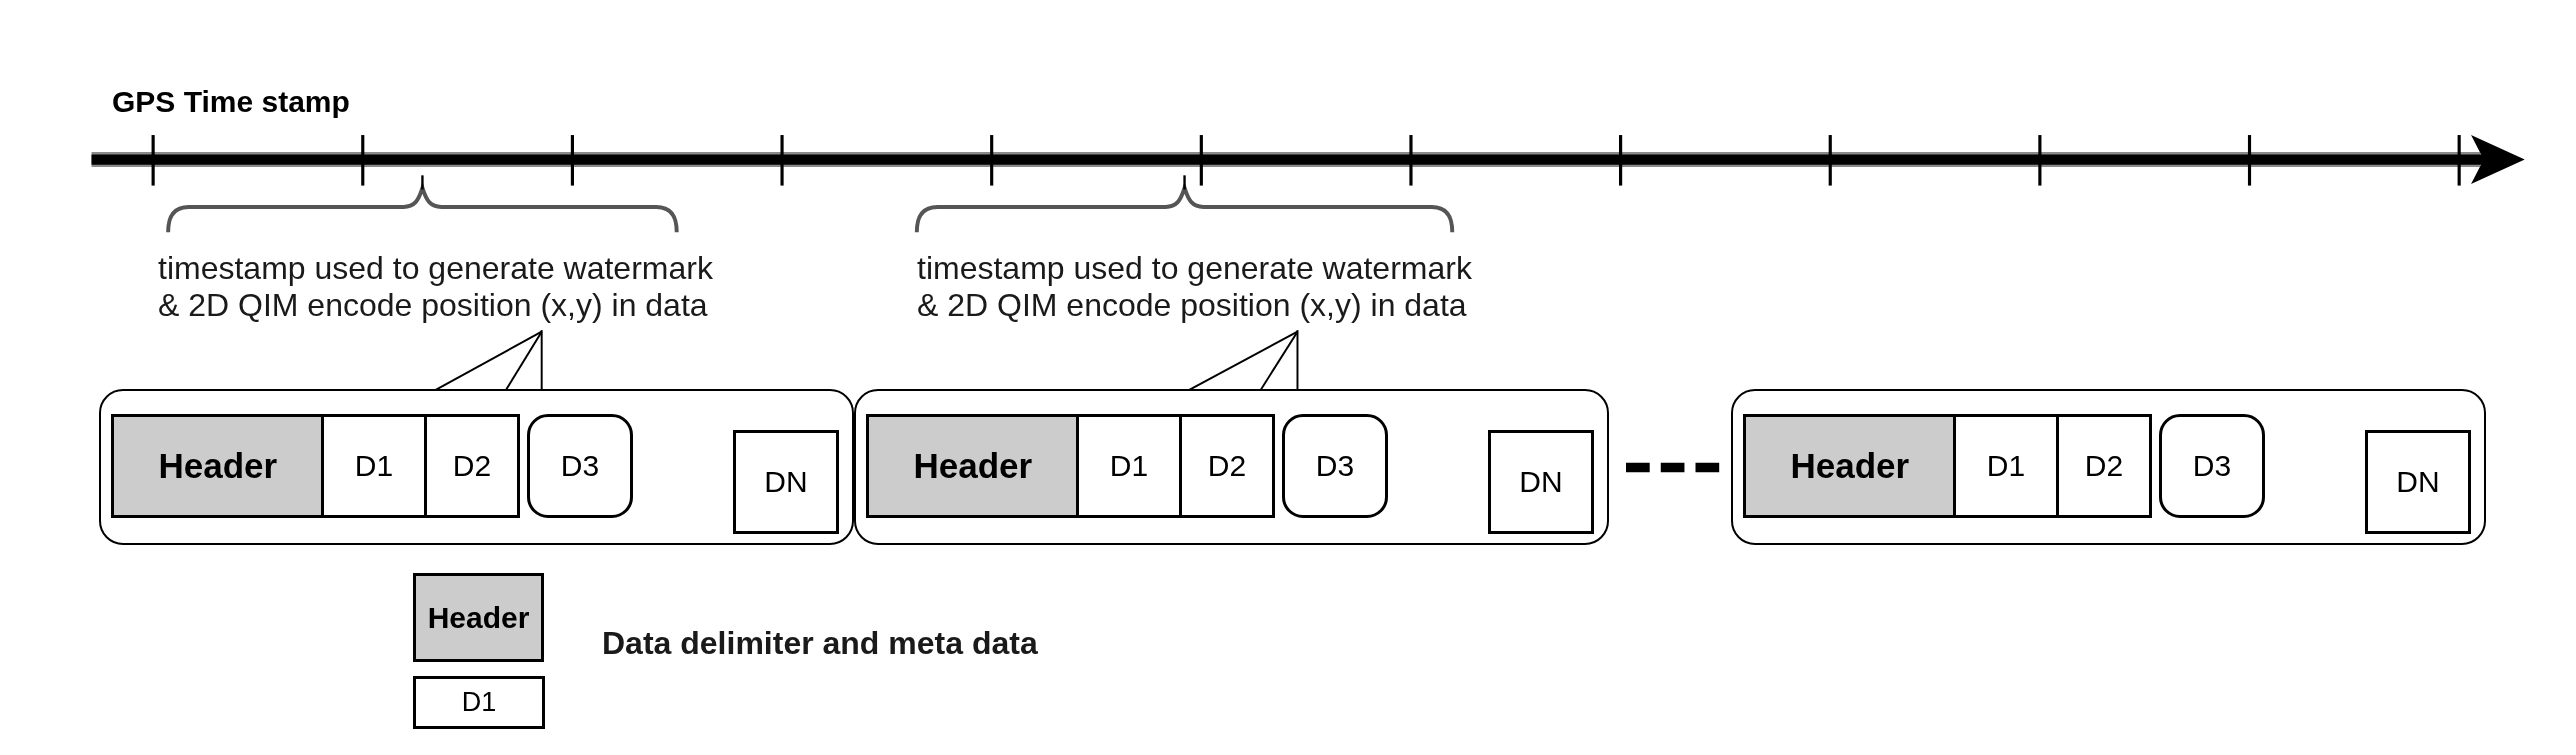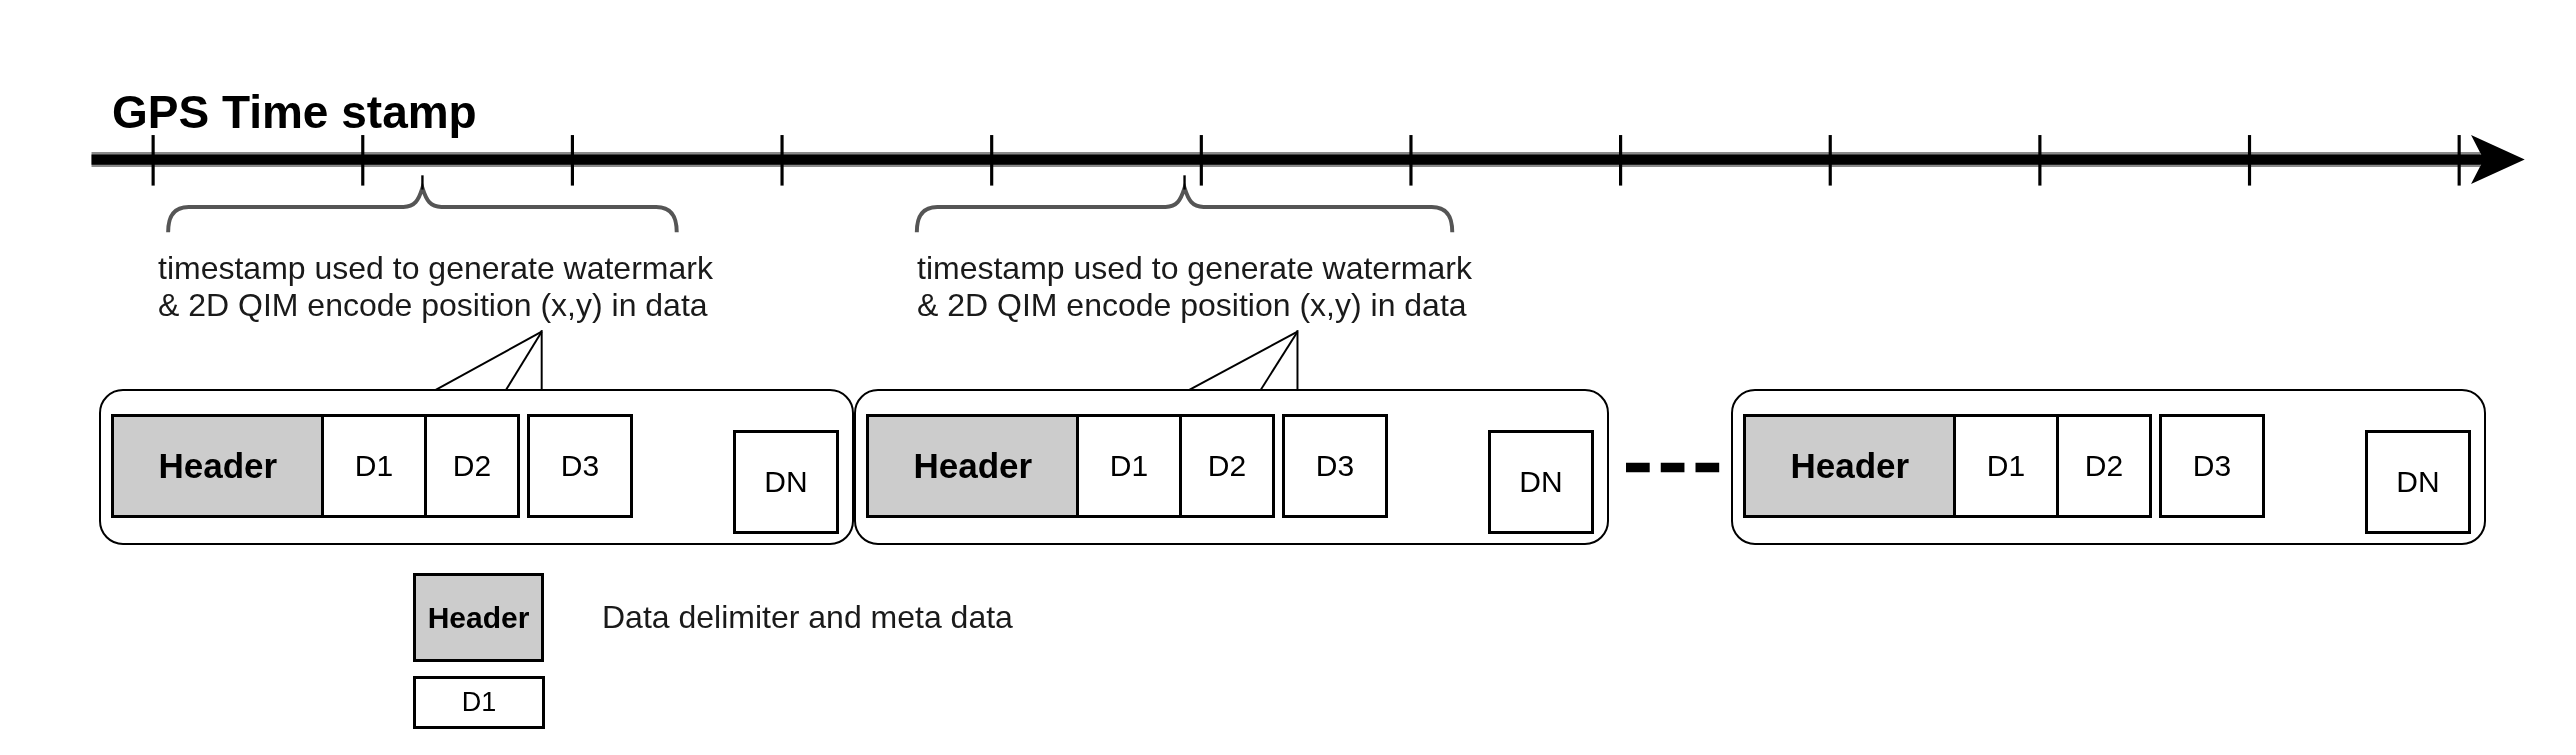--- a/index.html
+++ b/index.html
@@ -18,21 +18,21 @@
   #linework {
     position: absolute;
     left: 0; top: 0;
     width: 2576px;
     height: 755px;
   }
   .title {
     position: absolute;
     left: 112px;
     top: 85px;
-    font-size: 46px;
+    font-size: 30px;
     font-weight: bold;
     color: #000;
     letter-spacing: 0px;
     white-space: nowrap;
   }
   .annotation {
     position: absolute;
     top: 250px;
     font-size: 32px;
     line-height: 37px;
@@ -70,21 +70,21 @@
   }
   .cell.header {
     left: 10.3px;
     width: 213px;
     background: #cccccc;
     font-size: 35px;
     font-weight: bold;
   }
   .cell.d1 { left: 220px; width: 106px; }
   .cell.d2 { left: 323px; width: 96px; }
-  .cell.d3 { left: 426px; width: 106px; }
+  .cell.d3 { left: 426px; width: 106px; border-radius: 21px; }
   .cell.dn { left: 632px; width: 106px; margin-top: 16px; }
   .legend-swatch {
     position: absolute;
     border: 3.2px solid #000;
     box-sizing: border-box;
     display: flex;
     align-items: center;
     justify-content: center;
     color: #000;
     background: #fff;
@@ -103,21 +103,21 @@
   }
   .legend-desc {
     position: absolute;
     left: 602px;
     display: flex;
     align-items: center;
     font-size: 32px;
     color: #1a1a1a;
     white-space: nowrap;
   }
-  #legend-header-desc { top: 573px; height: 89px; }
+  #legend-header-desc { top: 599px; height: 89px; font-weight: bold; }
   #legend-d1-desc { top: 676px; height: 53px; }
 </style>
 </head>
 <body>
 
 <div id="canvas">
 
   <svg id="linework" viewBox="0 0 3260 956" xmlns="http://www.w3.org/2000/svg">
 
     <g>

